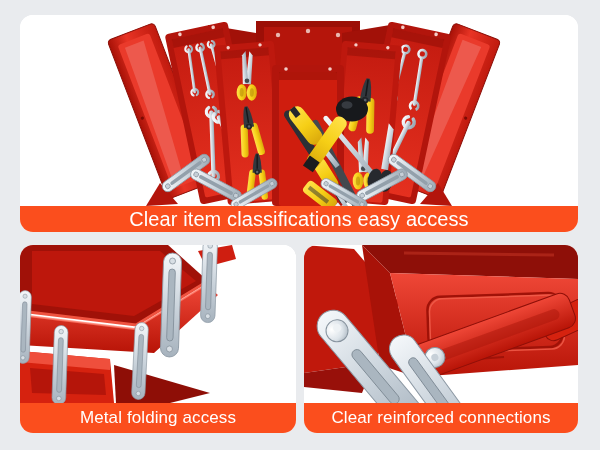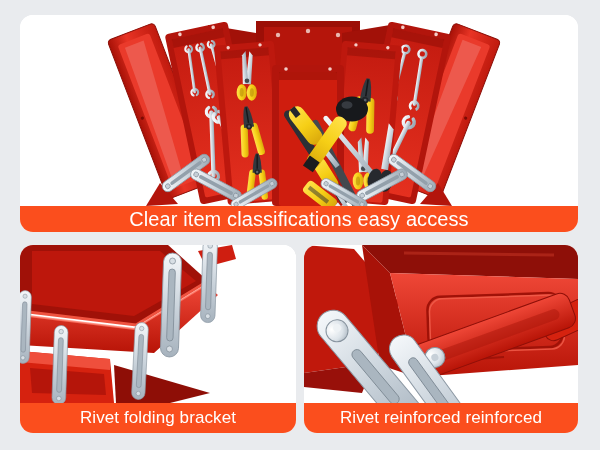--- a/index.html
+++ b/index.html
@@ -245,21 +245,21 @@
         <path d="M178,6 L212,0 L216,14 L186,22 Z" fill="#cf1e10"></path>
 
         <use href="#vbar" transform="translate(151,60) rotate(2)"></use>
         <use href="#vbar" transform="translate(189,36) rotate(2) scale(0.8)"></use>
         <use href="#vbar" transform="translate(120,116) rotate(3) scale(0.74)"></use>
         <use href="#vbar" transform="translate(40,120) rotate(2) scale(0.76)"></use>
         <use href="#vbar" transform="translate(4,82) rotate(2) scale(0.7)"></use>
       </svg>
     </div>
     <div class="banner" style="background-color: rgb(251, 78, 29);">
-      <span>Rivet folding bracket</span>
+      <span>Metal folding access</span>
     </div>
   </section>
 
   <section class="card" id="card-br">
     <div class="photo">
       <svg viewBox="0 0 274 158" preserveAspectRatio="xMidYMid slice">
         <rect width="274" height="158" fill="#ffffff"></rect>
 
         <path d="M0,0 L50,4 L96,58 L70,118 L0,128 Z" fill="#c0180c"></path>
         <path d="M0,128 L70,118 L58,148 L0,142 Z" fill="#98100a"></path>
@@ -292,17 +292,17 @@
         </g>
         <g transform="translate(60,118) rotate(-40)">
           <rect x="-16" y="-64" width="32" height="155" rx="16" fill="url(#gChromeV)" stroke="#8d99a4" stroke-width="1"></rect>
           <circle cx="0" cy="-42" r="11" fill="url(#gDome)" stroke="#87939e" stroke-width="1"></circle>
           <circle cx="2" cy="-44" r="4" fill="#eef2f5"></circle>
           <rect x="-5" y="-16" width="10" height="68" rx="5" fill="#aab6c0" stroke="#7f8b96" stroke-width="0.9"></rect>
         </g>
       </svg>
     </div>
     <div class="banner" style="background-color: rgb(251, 78, 29);">
-      <span>Rivet reinforced reinforced</span>
+      <span>Clear reinforced connections</span>
     </div>
   </section>
 
 </div>
 
 </body></html>

